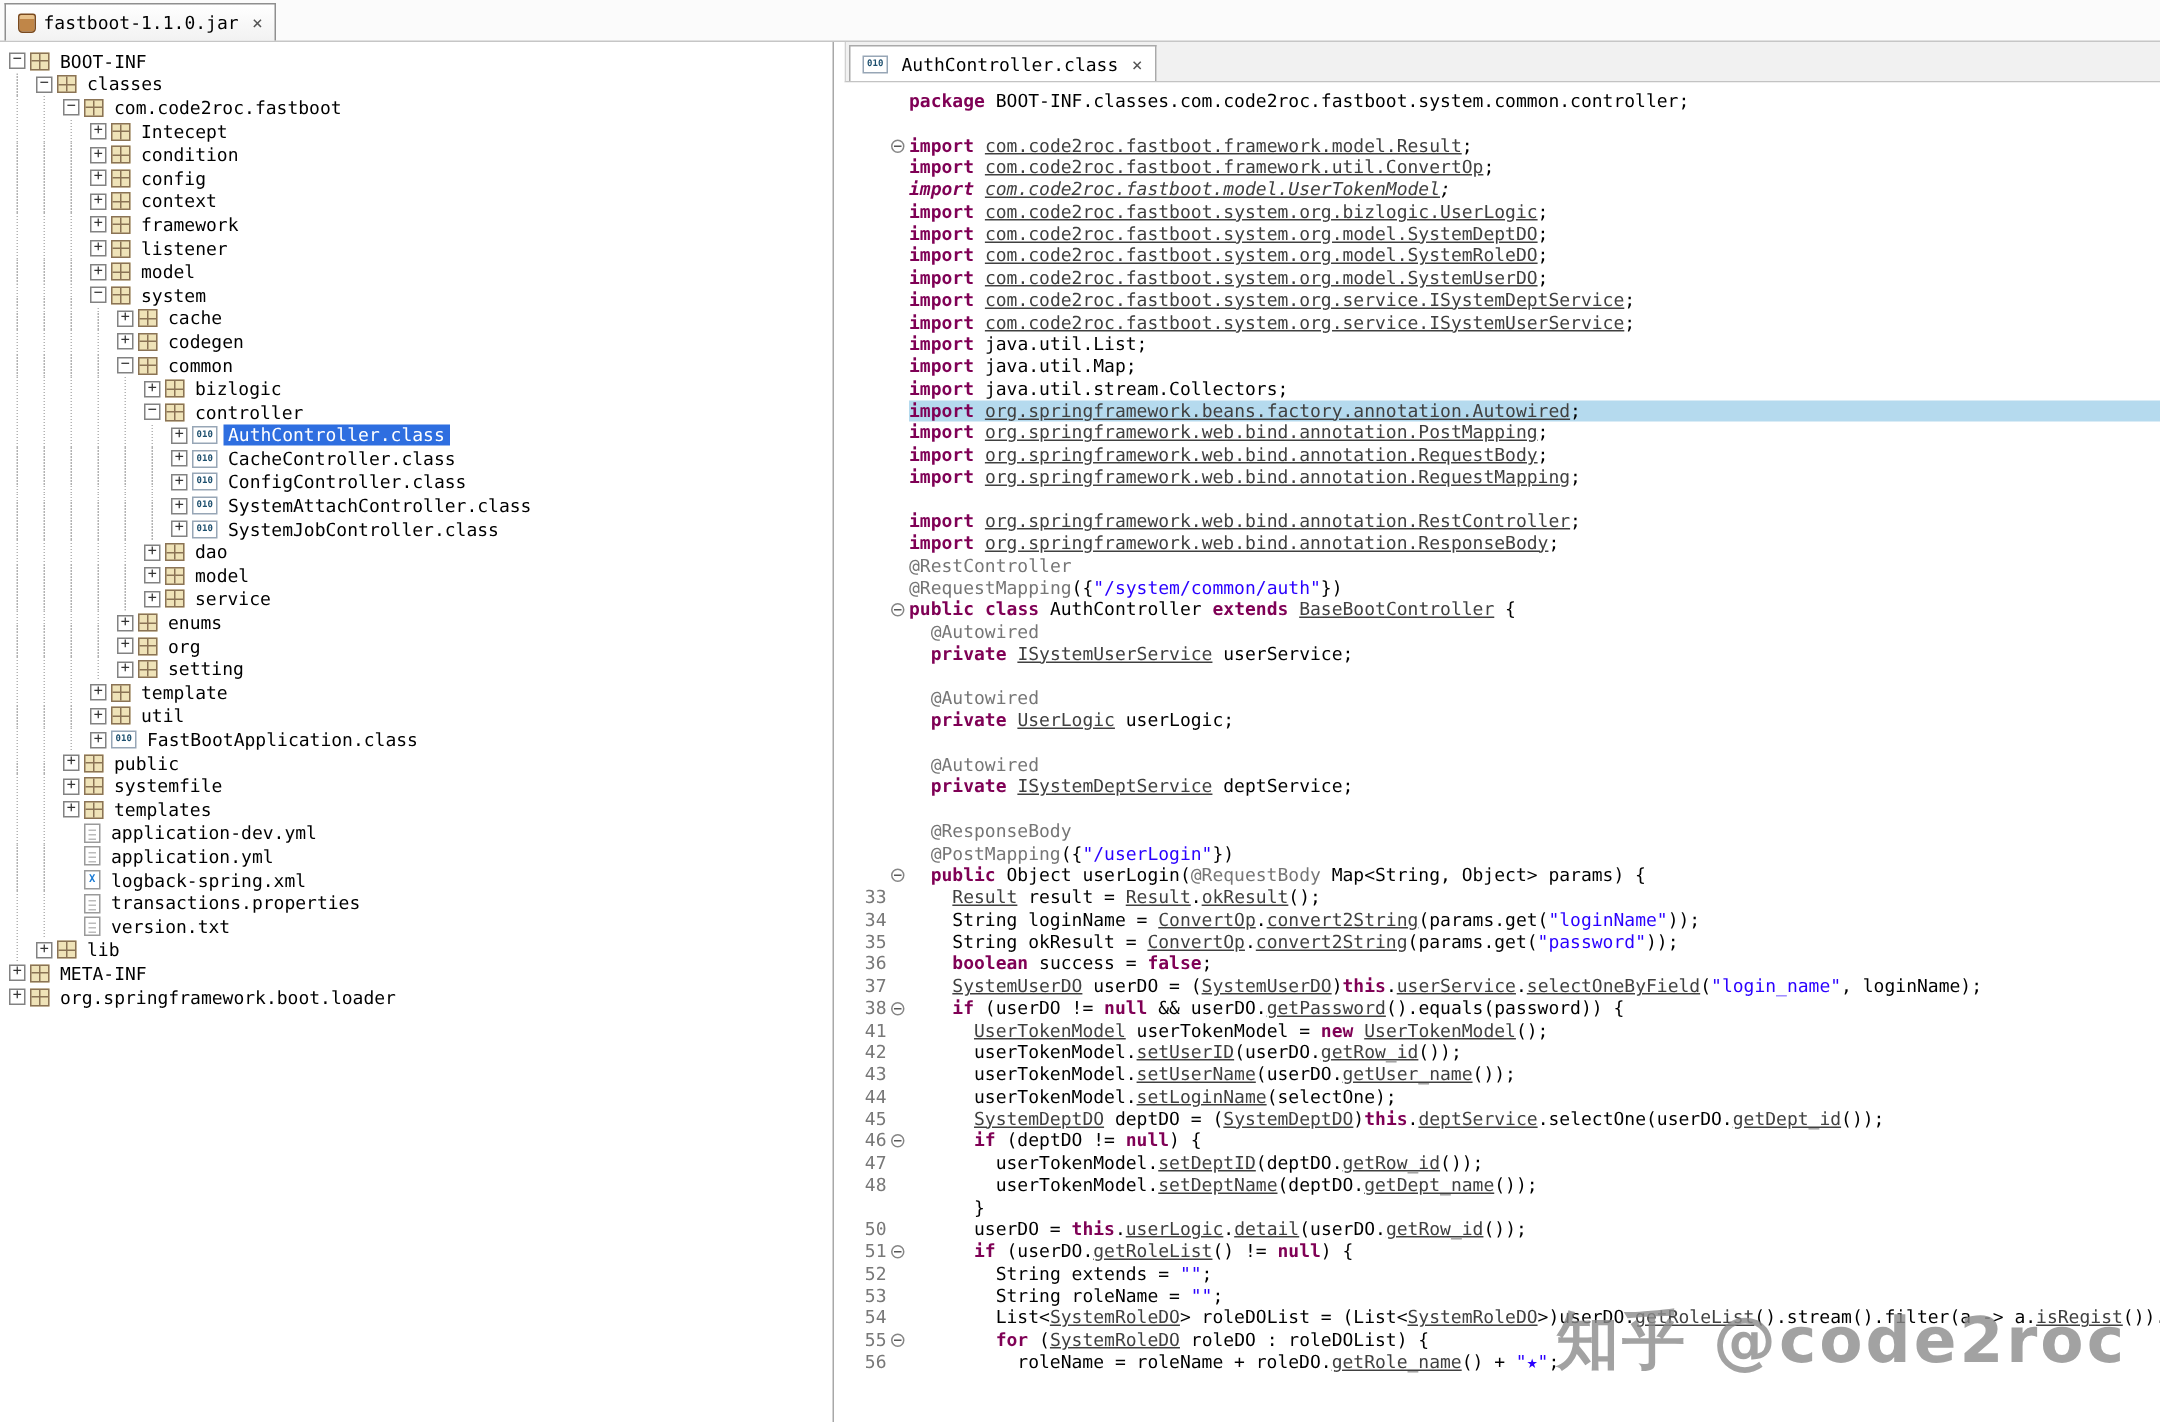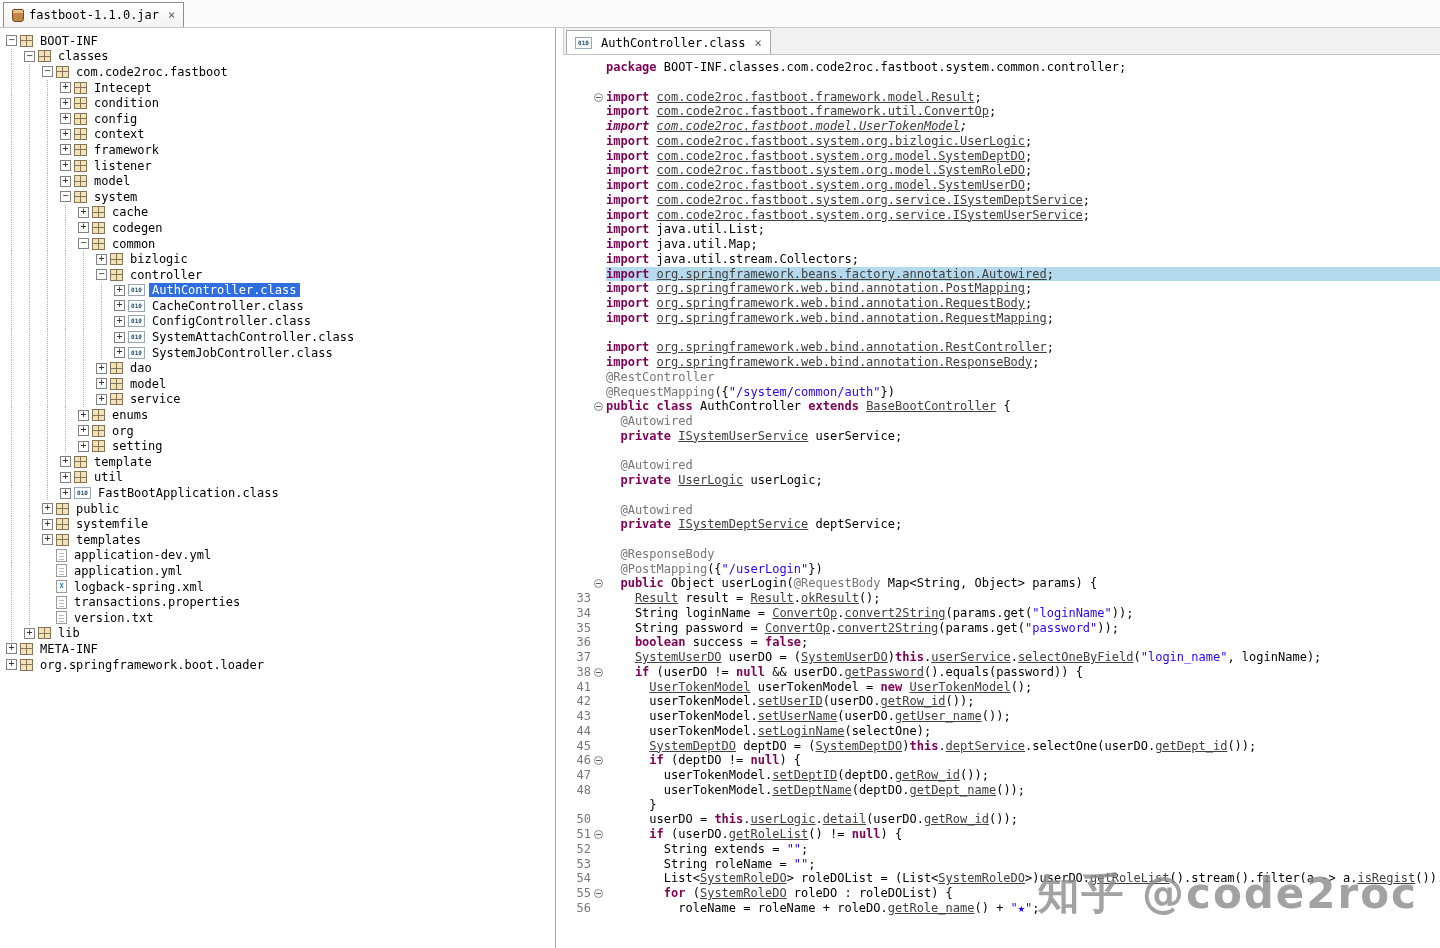--- a/index.html
+++ b/index.html
@@ -158,21 +158,21 @@
           <div class="cline"><span class="lnum"></span><span class="lfold"></span><span class="ltext" style="padding-left: 2ch;"><span class="sg-kw">private</span><span class="sg-pl"> </span><span class="sg-ln">UserLogic</span><span class="sg-pl"> userLogic;</span></span></div>
           <div class="cline"><span class="lnum"></span><span class="lfold"></span><span class="ltext" style="padding-left: 0ch;"></span></div>
           <div class="cline"><span class="lnum"></span><span class="lfold"></span><span class="ltext" style="padding-left: 2ch;"><span class="sg-an">@Autowired</span></span></div>
           <div class="cline"><span class="lnum"></span><span class="lfold"></span><span class="ltext" style="padding-left: 2ch;"><span class="sg-kw">private</span><span class="sg-pl"> </span><span class="sg-ln">ISystemDeptService</span><span class="sg-pl"> deptService;</span></span></div>
           <div class="cline"><span class="lnum"></span><span class="lfold"></span><span class="ltext" style="padding-left: 0ch;"></span></div>
           <div class="cline"><span class="lnum"></span><span class="lfold"></span><span class="ltext" style="padding-left: 2ch;"><span class="sg-an">@ResponseBody</span></span></div>
           <div class="cline"><span class="lnum"></span><span class="lfold"></span><span class="ltext" style="padding-left: 2ch;"><span class="sg-an">@PostMapping</span><span class="sg-pl">({</span><span class="sg-st">"/userLogin"</span><span class="sg-pl">})</span></span></div>
           <div class="cline"><span class="lnum"></span><span class="lfold"><span class="foldm"></span></span><span class="ltext" style="padding-left: 2ch;"><span class="sg-kw">public</span><span class="sg-pl"> Object userLogin(</span><span class="sg-an">@RequestBody</span><span class="sg-pl"> Map&lt;String, Object&gt; params) {</span></span></div>
           <div class="cline"><span class="lnum">33</span><span class="lfold"></span><span class="ltext" style="padding-left: 4ch;"><span class="sg-ln">Result</span><span class="sg-pl"> result = </span><span class="sg-ln">Result</span><span class="sg-pl">.</span><span class="sg-ln">okResult</span><span class="sg-pl">();</span></span></div>
           <div class="cline"><span class="lnum">34</span><span class="lfold"></span><span class="ltext" style="padding-left: 4ch;"><span class="sg-pl">String loginName = </span><span class="sg-ln">ConvertOp</span><span class="sg-pl">.</span><span class="sg-ln">convert2String</span><span class="sg-pl">(params.get(</span><span class="sg-st">"loginName"</span><span class="sg-pl">));</span></span></div>
-          <div class="cline"><span class="lnum">35</span><span class="lfold"></span><span class="ltext" style="padding-left: 4ch;"><span class="sg-pl">String password = </span><span class="sg-ln">ConvertOp</span><span class="sg-pl">.</span><span class="sg-ln">convert2String</span><span class="sg-pl">(params.get(</span><span class="sg-st">"password"</span><span class="sg-pl">));</span></span></div>
+          <div class="cline"><span class="lnum">35</span><span class="lfold"></span><span class="ltext" style="padding-left: 4ch;"><span class="sg-pl">String okResult = </span><span class="sg-ln">ConvertOp</span><span class="sg-pl">.</span><span class="sg-ln">convert2String</span><span class="sg-pl">(params.get(</span><span class="sg-st">"password"</span><span class="sg-pl">));</span></span></div>
           <div class="cline"><span class="lnum">36</span><span class="lfold"></span><span class="ltext" style="padding-left: 4ch;"><span class="sg-kw">boolean</span><span class="sg-pl"> success = </span><span class="sg-kw">false</span><span class="sg-pl">;</span></span></div>
           <div class="cline"><span class="lnum">37</span><span class="lfold"></span><span class="ltext" style="padding-left: 4ch;"><span class="sg-ln">SystemUserDO</span><span class="sg-pl"> userDO = (</span><span class="sg-ln">SystemUserDO</span><span class="sg-pl">)</span><span class="sg-kw">this</span><span class="sg-pl">.</span><span class="sg-ln">userService</span><span class="sg-pl">.</span><span class="sg-ln">selectOneByField</span><span class="sg-pl">(</span><span class="sg-st">"login_name"</span><span class="sg-pl">, loginName);</span></span></div>
           <div class="cline"><span class="lnum">38</span><span class="lfold"><span class="foldm"></span></span><span class="ltext" style="padding-left: 4ch;"><span class="sg-kw">if</span><span class="sg-pl"> (userDO != </span><span class="sg-kw">null</span><span class="sg-pl"> &amp;&amp; userDO.</span><span class="sg-ln">getPassword</span><span class="sg-pl">().equals(password)) {</span></span></div>
           <div class="cline"><span class="lnum">41</span><span class="lfold"></span><span class="ltext" style="padding-left: 6ch;"><span class="sg-ln">UserTokenModel</span><span class="sg-pl"> userTokenModel = </span><span class="sg-kw">new</span><span class="sg-pl"> </span><span class="sg-ln">UserTokenModel</span><span class="sg-pl">();</span></span></div>
           <div class="cline"><span class="lnum">42</span><span class="lfold"></span><span class="ltext" style="padding-left: 6ch;"><span class="sg-pl">userTokenModel.</span><span class="sg-ln">setUserID</span><span class="sg-pl">(userDO.</span><span class="sg-ln">getRow_id</span><span class="sg-pl">());</span></span></div>
           <div class="cline"><span class="lnum">43</span><span class="lfold"></span><span class="ltext" style="padding-left: 6ch;"><span class="sg-pl">userTokenModel.</span><span class="sg-ln">setUserName</span><span class="sg-pl">(userDO.</span><span class="sg-ln">getUser_name</span><span class="sg-pl">());</span></span></div>
           <div class="cline"><span class="lnum">44</span><span class="lfold"></span><span class="ltext" style="padding-left: 6ch;"><span class="sg-pl">userTokenModel.</span><span class="sg-ln">setLoginName</span><span class="sg-pl">(selectOne);</span></span></div>
           <div class="cline"><span class="lnum">45</span><span class="lfold"></span><span class="ltext" style="padding-left: 6ch;"><span class="sg-ln">SystemDeptDO</span><span class="sg-pl"> deptDO = (</span><span class="sg-ln">SystemDeptDO</span><span class="sg-pl">)</span><span class="sg-kw">this</span><span class="sg-pl">.</span><span class="sg-ln">deptService</span><span class="sg-pl">.selectOne(userDO.</span><span class="sg-ln">getDept_id</span><span class="sg-pl">());</span></span></div>
           <div class="cline"><span class="lnum">46</span><span class="lfold"><span class="foldm"></span></span><span class="ltext" style="padding-left: 6ch;"><span class="sg-kw">if</span><span class="sg-pl"> (deptDO != </span><span class="sg-kw">null</span><span class="sg-pl">) {</span></span></div>
           <div class="cline"><span class="lnum">47</span><span class="lfold"></span><span class="ltext" style="padding-left: 8ch;"><span class="sg-pl">userTokenModel.</span><span class="sg-ln">setDeptID</span><span class="sg-pl">(deptDO.</span><span class="sg-ln">getRow_id</span><span class="sg-pl">());</span></span></div>

